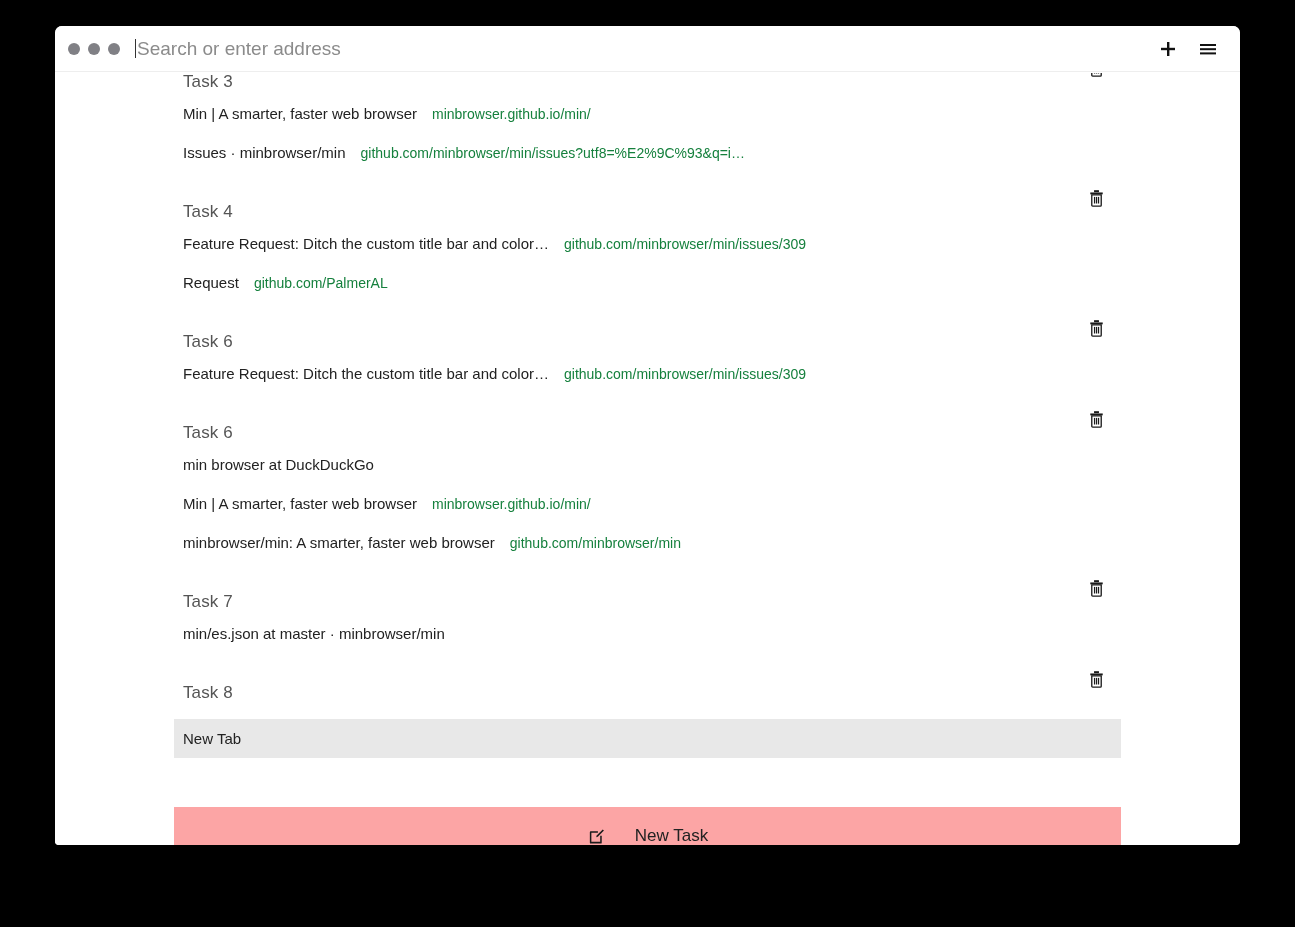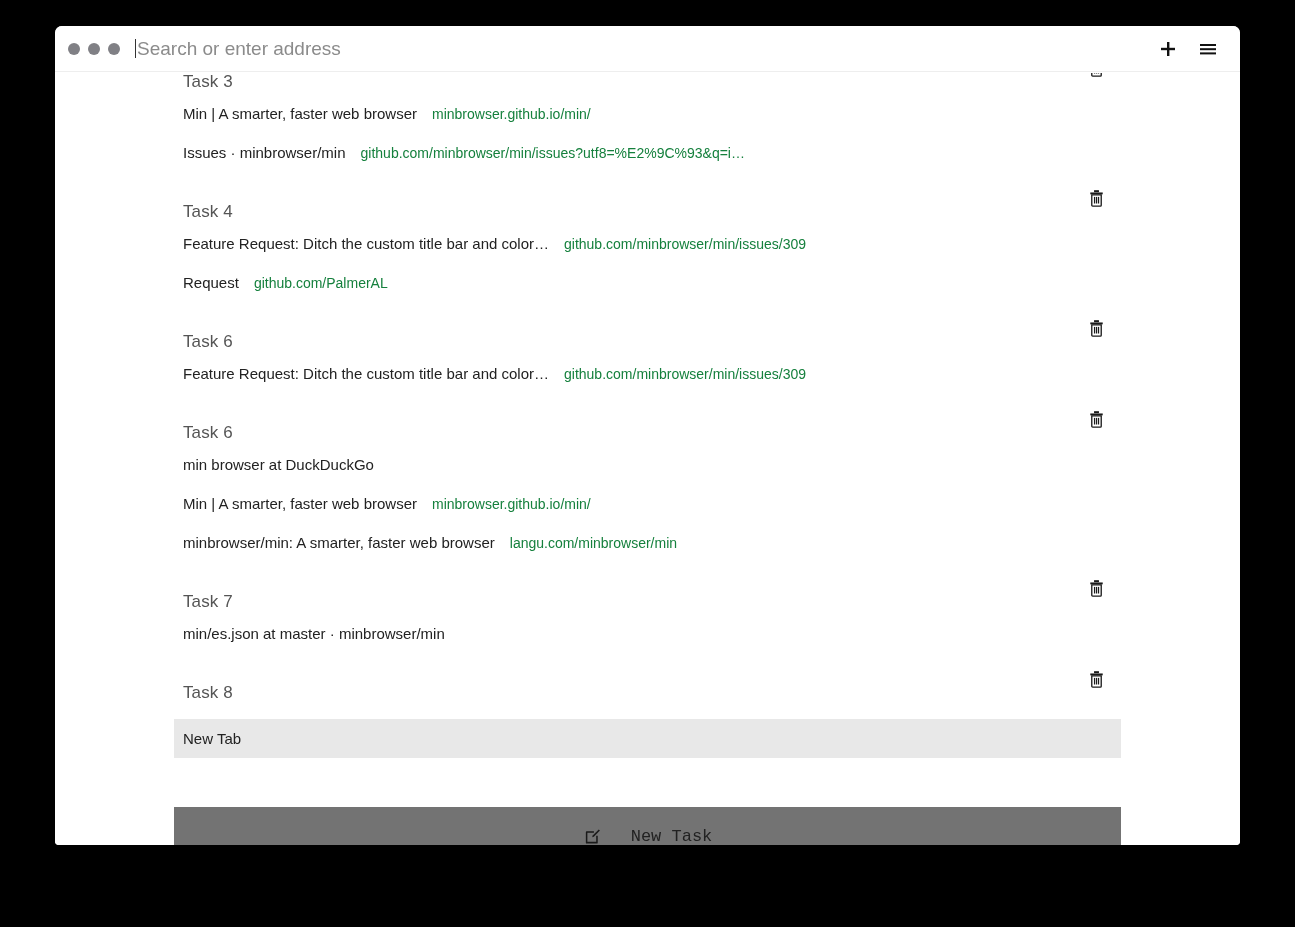--- a/index.html
+++ b/index.html
@@ -179,27 +179,26 @@
     white-space: nowrap;
     overflow: hidden;
   }
 
   
   .new-task-spacer { height: 49px; }
   .new-task-bar {
     width: 947px;
     margin: 0 auto;
     height: 58px;
-    background: #737373;
+    background: #fca5a5;
     display: flex;
     align-items: center;
     justify-content: center;
     gap: 28px;
     cursor: default;
-    font-family: Liberation Mono, monospace;
   }
   .new-task-label {
     font-size: 17px;
     color: #222222;
   }
   .new-task-icon {
     width: 20px;
     height: 20px;
     display: flex;
     align-items: center;
@@ -327,21 +326,21 @@
               </div>
               <div class="tab-row">
                 <span class="tab-title">min browser at DuckDuckGo</span>
               </div>
               <div class="tab-row">
                 <span class="tab-title">Min | A smarter, faster web browser</span>
                 <span class="tab-url">minbrowser.github.io/min/</span>
               </div>
               <div class="tab-row">
                 <span class="tab-title">minbrowser/min: A smarter, faster web browser</span>
-                <span class="tab-url">langu.com/minbrowser/min</span>
+                <span class="tab-url">github.com/minbrowser/min</span>
               </div>
             </div>
             <div class="task-block">
               <div class="task-header">
                 <span class="task-title">Task 7</span>
                 <div class="task-delete">
                   <svg width="17" height="19" viewBox="0 0 18 20">
                     <rect x="6.4" y="1.2" width="5.2" height="2.1" fill="#1a1a1a"></rect>
                     <rect x="2.4" y="3.6" width="13.2" height="2.0" fill="#1a1a1a"></rect>
                     <path d="M4.0 6.2 h10 v11.0 a0.9 0.9 0 0 1 -0.9 0.9 H4.9 a0.9 0.9 0 0 1 -0.9 -0.9 z" fill="none" stroke="#1a1a1a" stroke-width="1.4"></path>

